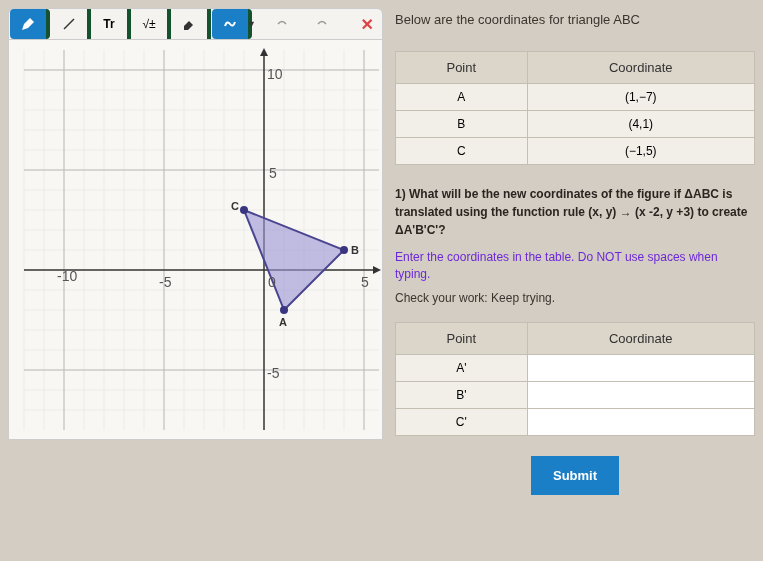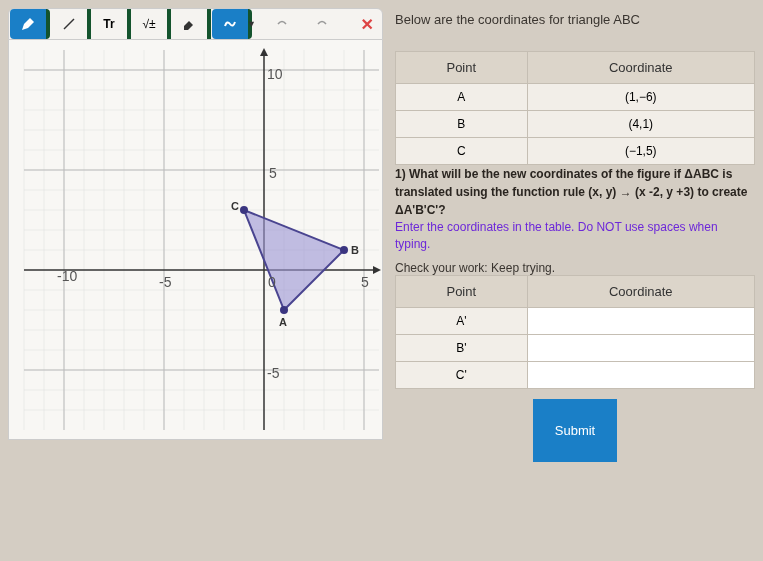--- a/index.html
+++ b/index.html
@@ -6,29 +6,29 @@
   body { font-family: Arial, sans-serif; background: #d4cdc3; width: 763px; height: 561px; overflow: hidden; position: relative; }
   .container { display: flex; padding: 8px; gap: 12px; }
   .left-panel { width: 375px; }
   .toolbar { display: flex; background: #f5f3f0; border: 1px solid #ccc; border-radius: 6px 6px 0 0; height: 32px; align-items: center; }
   .tool-btn { width: 40px; height: 30px; display: flex; align-items: center; justify-content: center; border-right: 4px solid #14532d; cursor: pointer; font-size: 14px; }
   .tool-btn.active { background: #1a7fc7; color: white; border-radius: 4px; margin: 1px; }
   .tool-btn svg { width: 16px; height: 16px; }
   .graph-area { background: #f8f7f4; border: 1px solid #ccc; border-top: none; height: 400px; position: relative; }
   .right-panel { flex: 1; padding-top: 4px; }
   .heading { font-size: 13px; color: #3a3530; margin-bottom: 24px; }
-  table { width: 100%; border-collapse: collapse; margin-bottom: 0; background: #eae5de; }
+  table { width: 100%; border-collapse: collapse; margin-bottom: 20px; background: #eae5de; }
   th { background: #dcd5ca; padding: 8px; font-size: 13px; font-weight: normal; color: #333; border: 1px solid #c5beb3; }
   td { padding: 6px 8px; font-size: 12px; text-align: center; border: 1px solid #c5beb3; background: #f2eee8; }
-  .question { font-size: 12px; line-height: 1.5; color: #2a2520; margin-bottom: 0; }
+  .question { font-size: 12px; line-height: 1.5; color: #2a2520; margin-bottom: 10px; }
   .question b { font-weight: bold; }
   .instruction { font-size: 12px; color: #6d28d9; margin-bottom: 8px; line-height: 1.4; }
-  .feedback { font-size: 12px; color: #3a3530; margin-bottom: 0; }
+  .feedback { font-size: 12px; color: #3a3530; margin-bottom: 17px; }
   .input-cell { background: #fff; height: 24px; }
-  .submit-btn { background: #1a7fc7; color: white; border: none; padding: 24px 22px; font-size: 13px; cursor: pointer; display: block; margin: 10px auto 0; }
+  .submit-btn { background: #1a7fc7; color: white; border: none; padding: 12px 22px; font-size: 13px; cursor: pointer; display: block; margin: 10px auto 0; font-weight: bold; }
   .axis-label { position: absolute; font-size: 14px; color: #555; }
   .point-label { position: absolute; font-size: 11px; color: #333; font-weight: bold; }
   .close-x { color: #d44; font-weight: bold; margin-left: auto; padding-right: 8px; cursor: pointer; }
   .dropdown-caret { font-size: 9px; color: #333; margin-left: -6px; padding-right: 6px; }
 </style>
 </head>
 <body>
 
 <div class="container">
   <div class="left-panel">
@@ -143,21 +143,21 @@
     <div class="heading">Below are the coordinates for triangle ABC</div>
 
     <table>
       <tbody>
           <tr>
         <th>Point</th>
         <th>Coordinate</th>
       </tr>
       <tr>
             <td>A</td>
-            <td>(1,−6)</td>
+            <td>(1,−7)</td>
           </tr>
       <tr>
             <td>B</td>
             <td>(4,1)</td>
           </tr>
       <tr>
             <td>C</td>
             <td>(−1,5)</td>
           </tr>
     </tbody>

